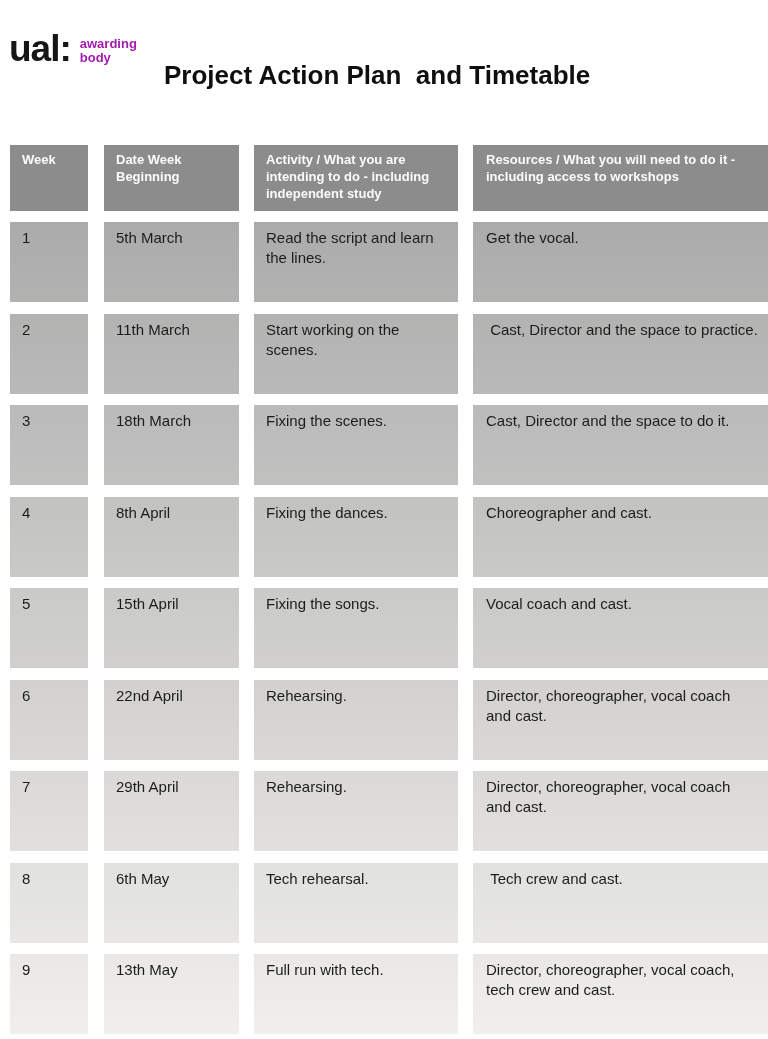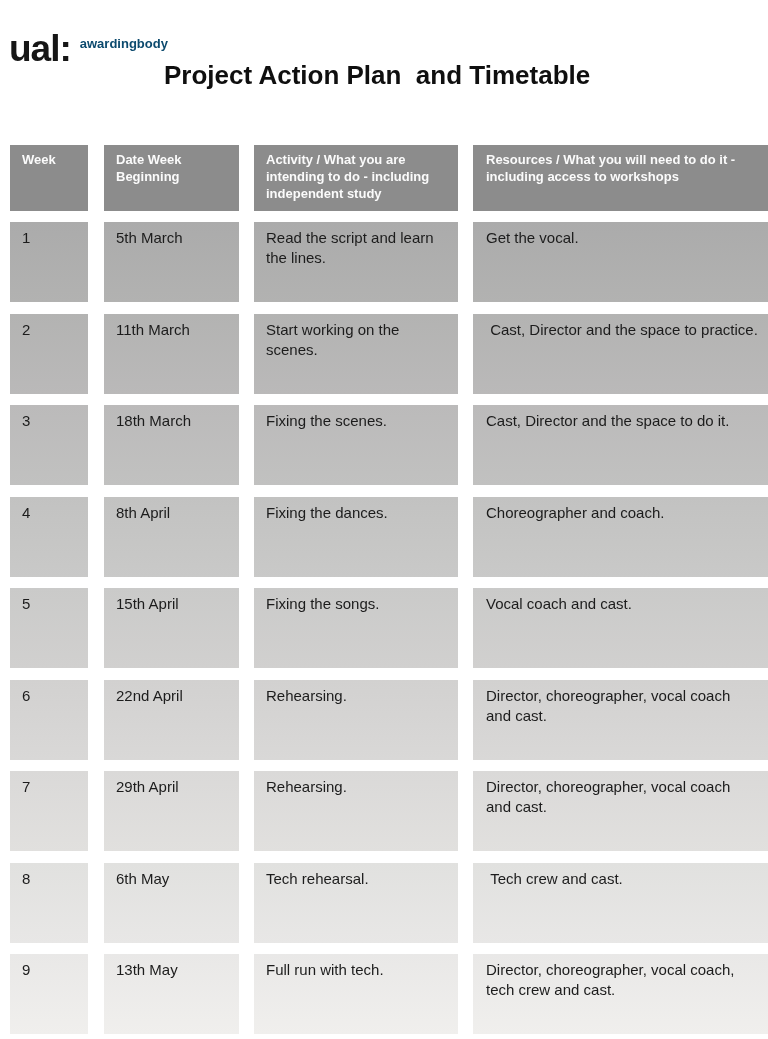--- a/index.html
+++ b/index.html
@@ -12,22 +12,22 @@
   .page { position: relative; width: 768px; height: 1039px; }
 
   
   .masthead { position: relative; height: 145px; }
   .logo { position: absolute; left: 9px; top: 34px; display: flex; align-items: flex-start; }
   .logo-main {
     font-size: 37px; font-weight: 700; letter-spacing: -1px;
     line-height: 30px; color: #161616;
   }
   .logo-sub {
-    display: flex; flex-direction: row; margin-left: 9px; margin-top: 3px;
-    font-size: 13px; font-weight: 700; line-height: 14px; color: #0c4a6e;
+    display: flex; flex-direction: column; margin-left: 9px; margin-top: 3px;
+    font-size: 13px; font-weight: 700; line-height: 14px; color: #a21caf;
   }
   .title {
     position: absolute; left: 164px; top: 60px;
     font-size: 26px; font-weight: 700; color: #0f0f0f;
     letter-spacing: 0; white-space: pre;
   }
 
   
   .table { padding-left: 10px; }
   .trow { display: flex; height: 80px; margin-bottom: 11.5px; }
@@ -93,21 +93,21 @@
       <div class="cell col-week">3</div>
       <div class="cell col-date">18th March</div>
       <div class="cell col-activity">Fixing the scenes.</div>
       <div class="cell col-resources">Cast, Director and the space to do it.</div>
     </div>
 
     <div class="trow" style="--bg-top: #c2c2c1; --bg-bottom: #c9c9c8;">
       <div class="cell col-week">4</div>
       <div class="cell col-date">8th April</div>
       <div class="cell col-activity">Fixing the dances.</div>
-      <div class="cell col-resources">Choreographer and coach.</div>
+      <div class="cell col-resources">Choreographer and cast.</div>
     </div>
 
     <div class="trow" style="--bg-top: #cacac9; --bg-bottom: #d1d0cf;">
       <div class="cell col-week">5</div>
       <div class="cell col-date">15th April</div>
       <div class="cell col-activity">Fixing the songs.</div>
       <div class="cell col-resources">Vocal coach and cast.</div>
     </div>
 
     <div class="trow" style="--bg-top: #d2d1d0; --bg-bottom: #d9d8d7;">

